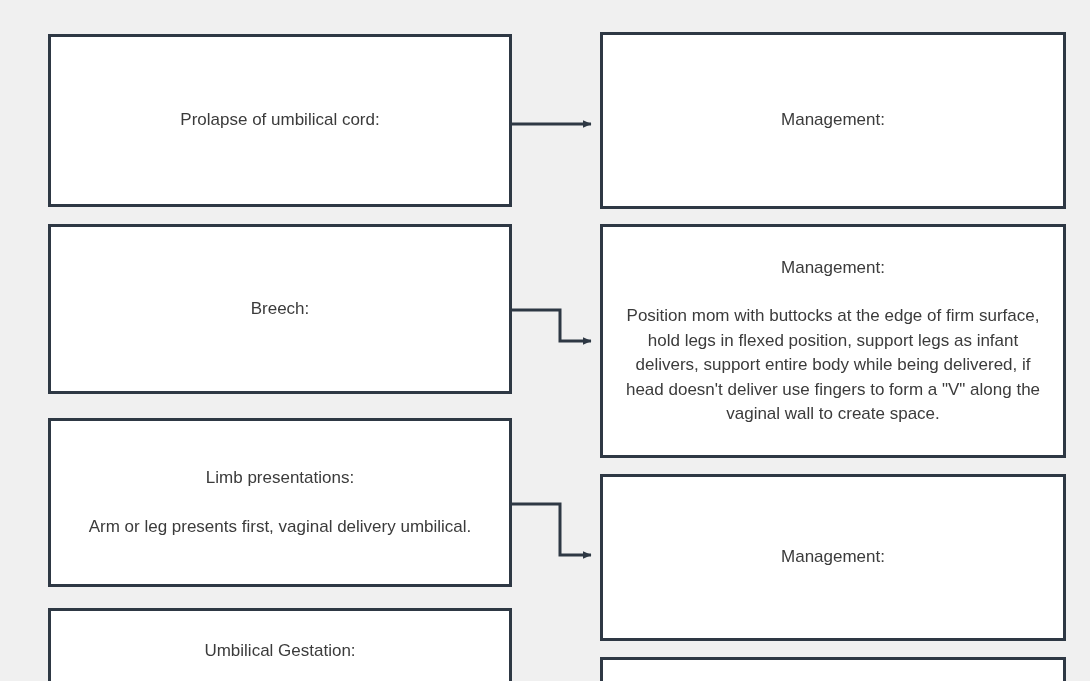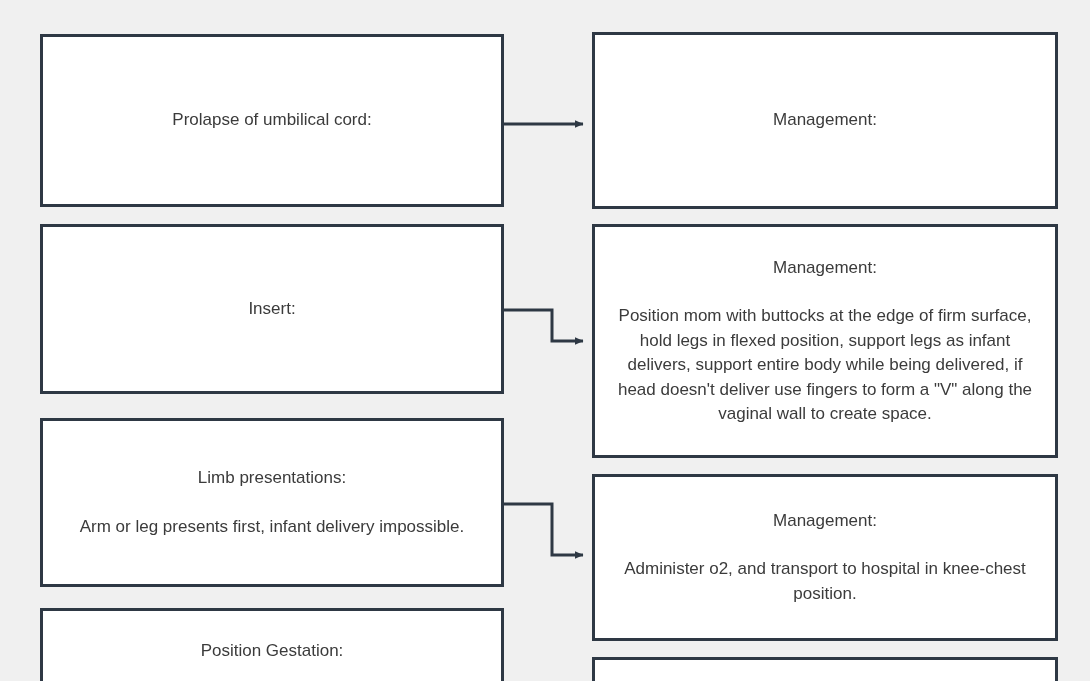--- a/index.html
+++ b/index.html
@@ -9,21 +9,21 @@
   body {
     width: 1090px;
     height: 681px;
     background: #f0f0f0;
     font-family: "Liberation Sans", sans-serif;
     overflow: hidden;
     position: relative;
   }
   #canvas {
     position: absolute;
-    left: 4px;
+    left: 12px;
     top: 0;
     width: 924px;
     height: 681px;
   }
   .node {
     position: absolute;
     background: #ffffff;
     border: 3px solid #2e3844;
     box-sizing: border-box;
     display: flex;
@@ -70,44 +70,43 @@
 </head>
 <body>
 
 <div id="canvas">
 
   <div class="node" id="node-prolapse">
     <span class="title">Prolapse of umbilical cord:</span>
   </div>
 
   <div class="node" id="node-breech">
-    <span class="title">Insert:</span>
+    <span class="title">Breech:</span>
   </div>
 
   <div class="node" id="node-limb">
     <span class="title">Limb presentations:</span>
-    <span class="body">Arm or leg presents first, infant delivery impossible.</span>
+    <span class="body">Arm or leg presents first, vaginal delivery umbilical.</span>
   </div>
 
   <div class="node title-only" id="node-multiple">
-    <span class="title">Position Gestation:</span>
+    <span class="title">Umbilical Gestation:</span>
   </div>
 
   <div class="node" id="node-mgmt-prolapse">
     <span class="title">Management:</span>
   </div>
 
   <div class="node" id="node-mgmt-breech">
     <span class="title">Management:</span>
     <span class="body">Position mom with buttocks at the edge of firm surface, hold legs in flexed position, support legs as infant delivers, support entire body while being delivered, if head doesn't deliver use fingers to form a "V" along the vaginal wall to create space.</span>
   </div>
 
   <div class="node" id="node-mgmt-limb">
     <span class="title">Management:</span>
-    <span class="body">Administer o2, and transport to hospital in knee-chest position.</span>
   </div>
 
   <div class="node title-only" id="node-mgmt-multiple">
     
   </div>
 
   <svg class="connectors" viewBox="0 0 1090 681">
     <defs>
       <marker id="ah" markerWidth="9" markerHeight="8" refX="8.5" refY="4" orient="auto" markerUnits="userSpaceOnUse">
         <path d="M0,0 L9,4 L0,8 z" fill="#2e3844"></path>

